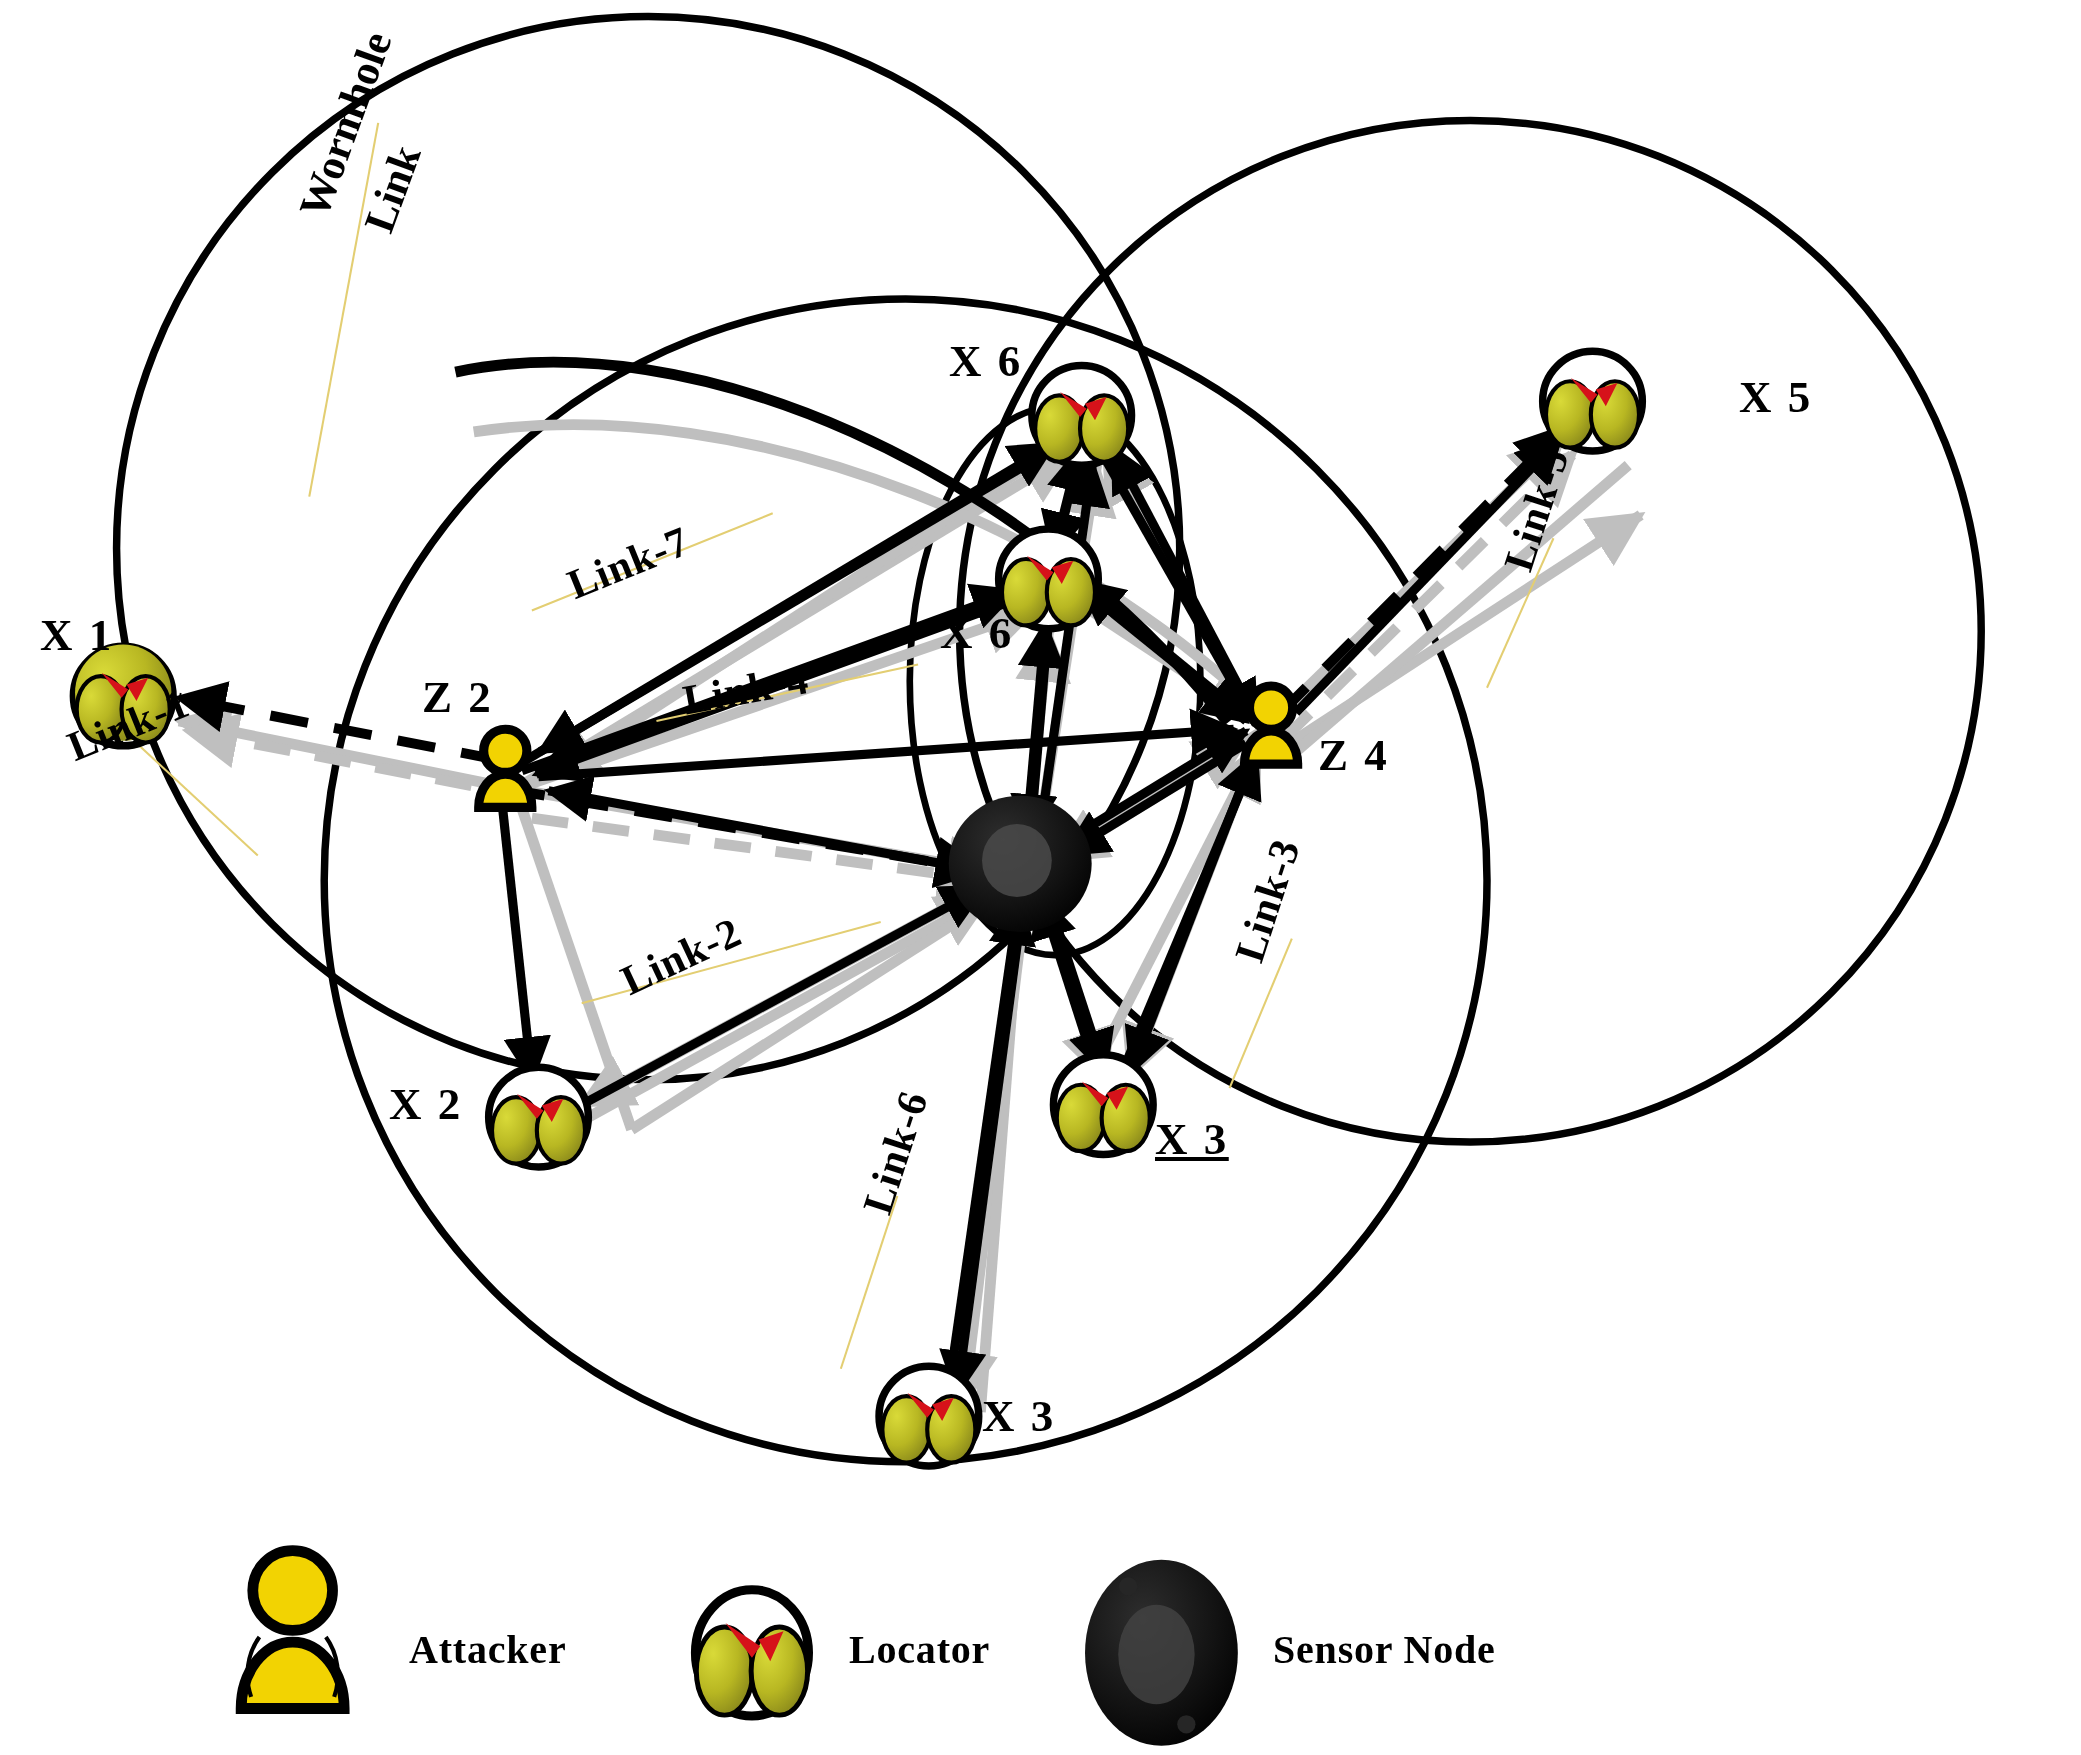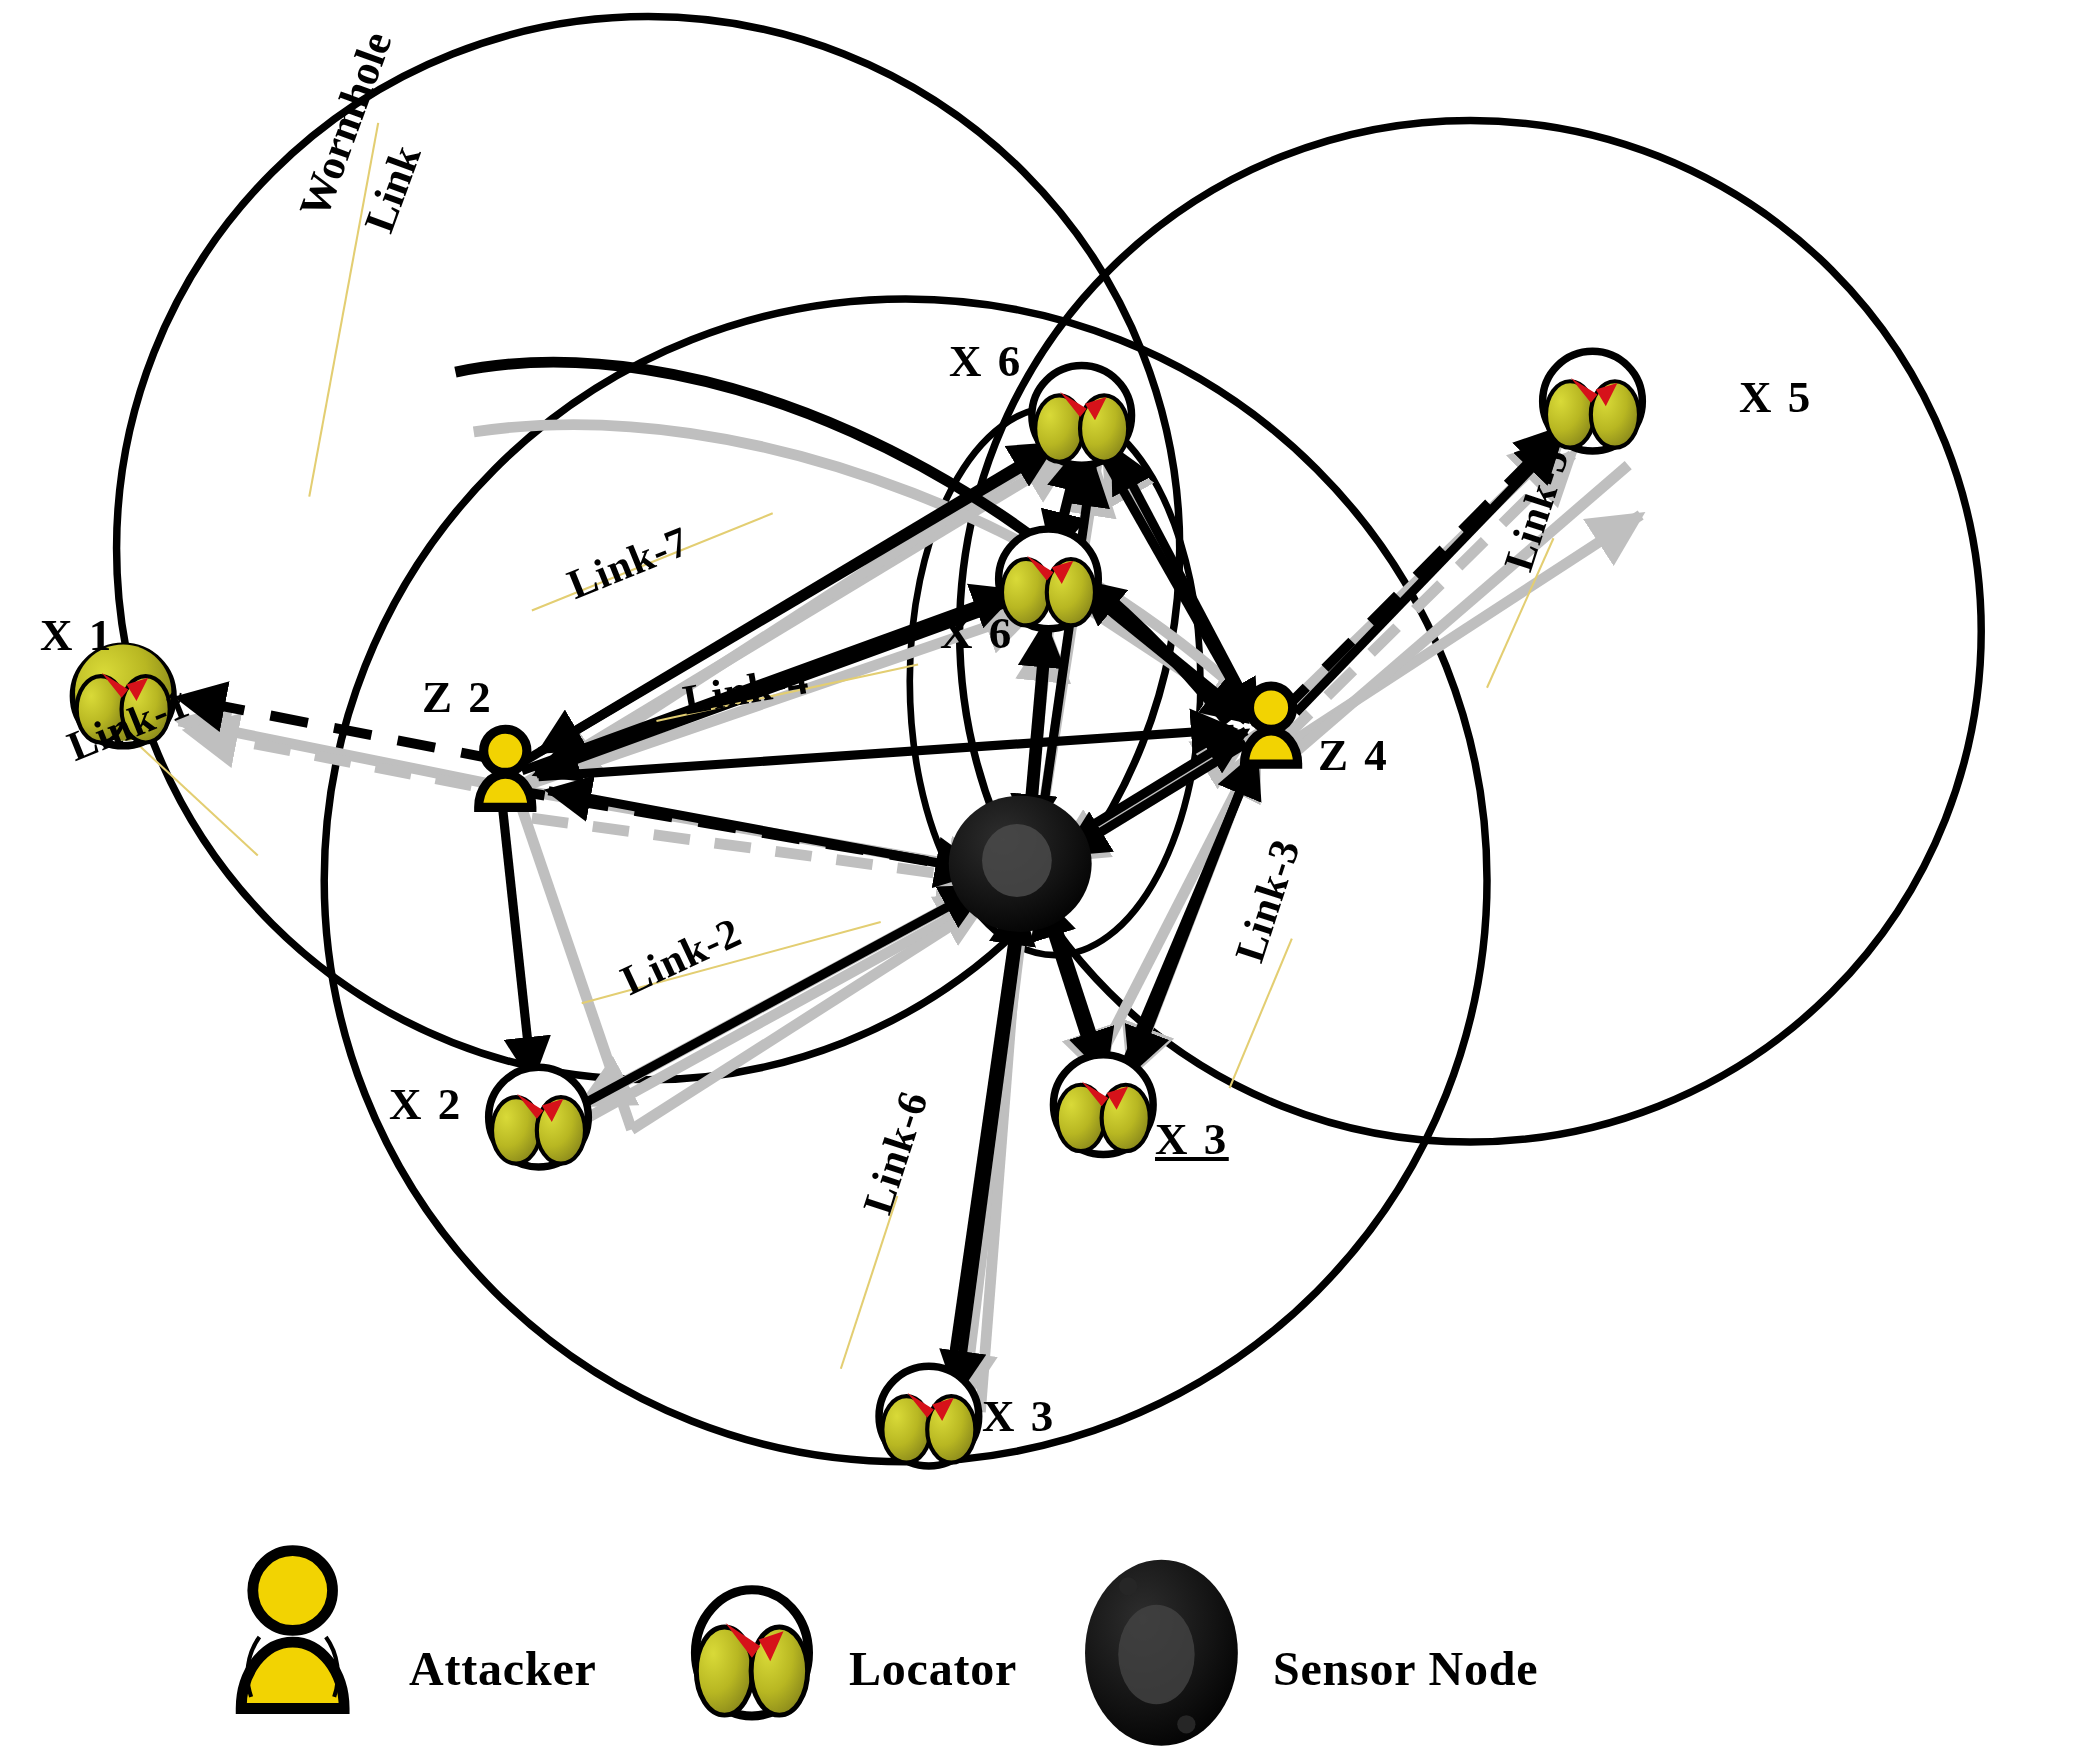--- a/index.html
+++ b/index.html
@@ -2,21 +2,21 @@
 <html style="font-size:13.3px"><head>
 <meta charset="utf-8">
 <style>
   html,body{margin:0;padding:0;background:#ffffff;}
   body{width:2082px;height:1755px;font-family:"Liberation Serif",serif;overflow:hidden;}
   #stage{position:relative;width:2082px;height:1755px;background:#fff;}
   svg.layer{position:absolute;left:0;top:0;width:2082px;height:1755px;}
   .lbl{position:absolute;font-family:"Liberation Serif",serif;font-weight:bold;color:#000;white-space:nowrap;line-height:1;}
   .node-lbl{font-size:45px;letter-spacing:2.5px;}
   .link-lbl{font-size:42px;letter-spacing:0.8px;}
-  .legend-lbl{font-size:48px;letter-spacing:0.8px;margin-top:15px;}
+  .legend-lbl{font-size:40px;letter-spacing:0.8px;}
   .wh-lbl{font-size:43px;text-align:center;}
 </style>
 </head>
 <body>
 
 <div id="stage">
 
   <svg class="layer" viewBox="0 0 2506 2113">
     <defs>
       <radialGradient id="locGrad" cx="30%" cy="30%" r="80%">

